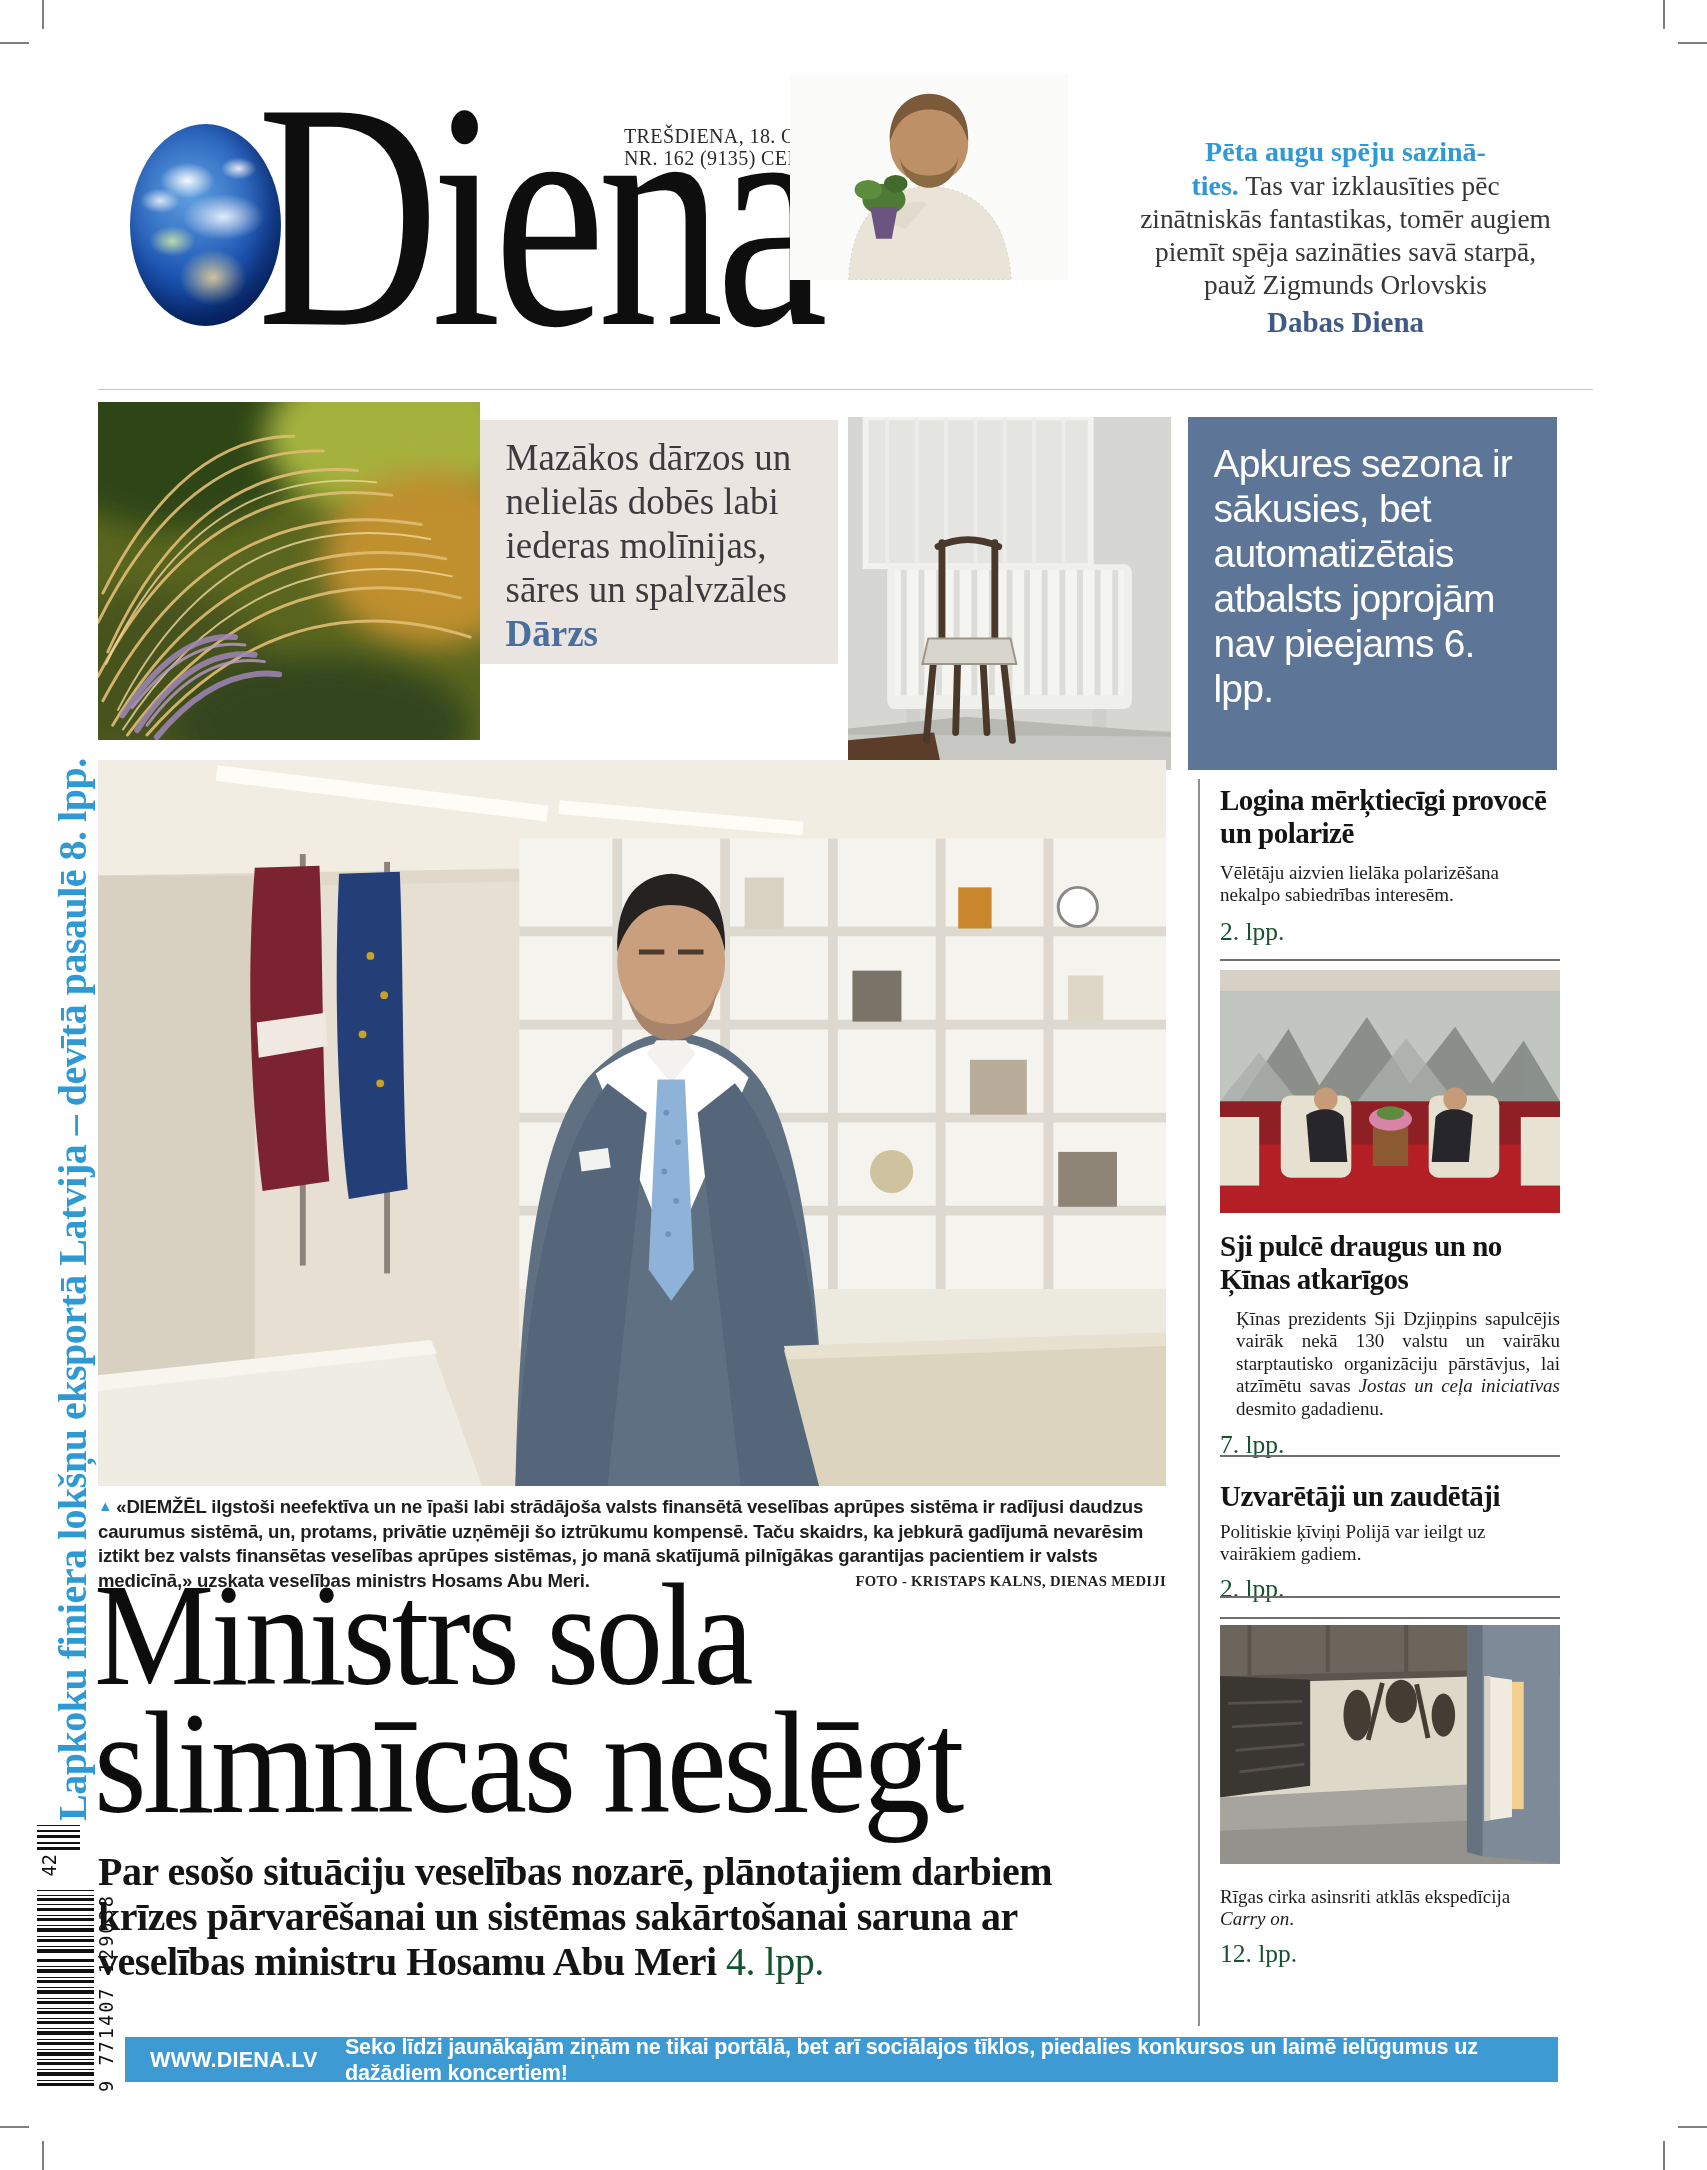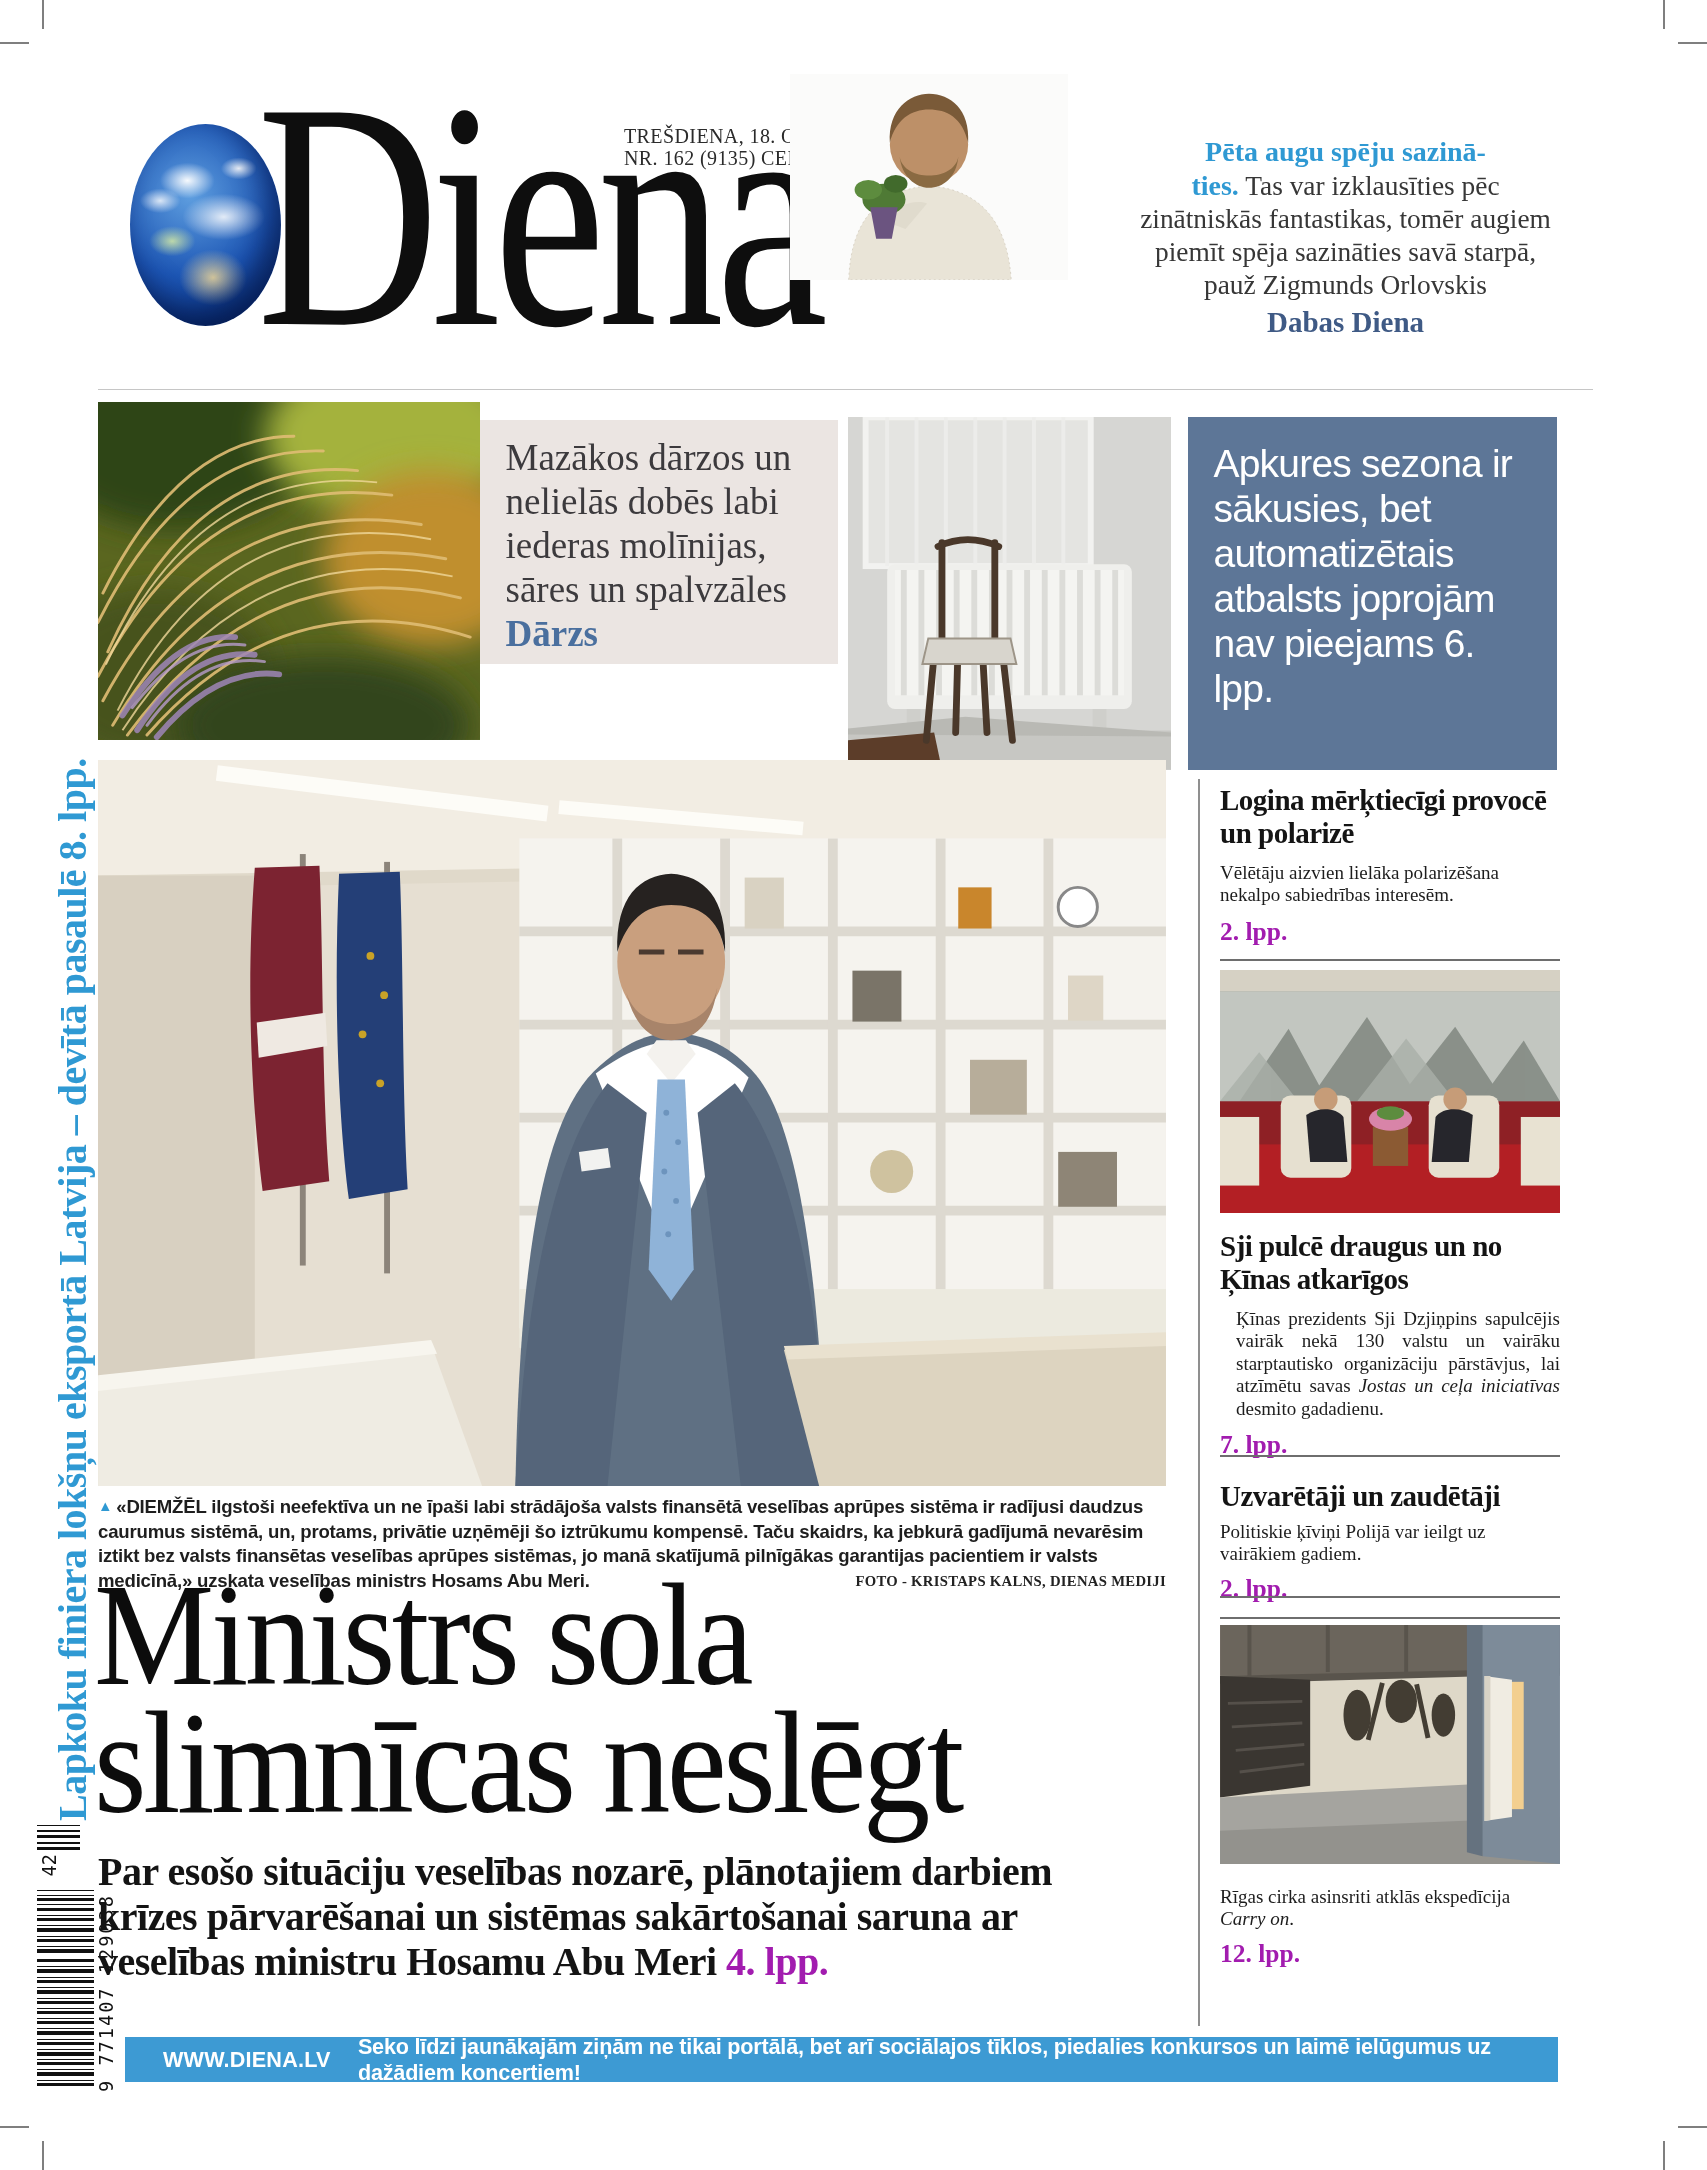--- a/index.html
+++ b/index.html
@@ -55,24 +55,24 @@
     font-weight:700;font-size:18.6px;line-height:24.5px;color:#1e1e1e;letter-spacing:-0.2px;}
   .caption .mark{color:#2f99d3;font-size:14.7px;vertical-align:2px;padding-right:3.9px;}
   .caption .credit{position:absolute;right:0;bottom:0;font-family:"Liberation Serif",serif;
     font-size:14.7px;font-weight:700;letter-spacing:0.3px;color:#222;}
   .headline{position:absolute;left:94px;top:1571px;width:1225px;font-size:147px;line-height:128px;
     letter-spacing:-3.9px;color:#0c0c0c;transform:scaleX(.92);transform-origin:0 0;
     font-family:"Liberation Serif",serif;}
   .subhead{position:absolute;left:98px;top:1849px;width:1057px;font-weight:700;font-size:40px;
     line-height:45px;letter-spacing:-0.5px;color:#141414;font-family:"Liberation Serif",serif;}
   .subhead .ref{font-size:40px;}
-  .ref{color:#a21caf;font-weight:700;}
+  .ref{color:#14532d;font-weight:400;}
   .botbar{position:absolute;left:125px;top:2037px;width:1433px;height:45px;background:#3d9ad3;
     color:#fff;font-family:"Liberation Sans",sans-serif;font-weight:700;font-size:21.6px;
-    display:flex;align-items:center;padding-left:38px;box-sizing:border-box;letter-spacing:-0.2px;}
+    display:flex;align-items:center;padding-left:25px;box-sizing:border-box;letter-spacing:-0.2px;}
   .botbar .site{margin-right:27.4px;letter-spacing:0.2px;}
   
   .sb-divider{position:absolute;left:1198px;top:779px;width:2px;height:1247px;background:#8f8f8f;}
   .sb{position:absolute;left:1220px;width:340px;}
   .sb-h{font-weight:700;font-size:29px;line-height:33px;letter-spacing:-0.5px;color:#141414;}
   .sb-b{font-size:19px;line-height:22.5px;color:#1d1d1d;}
   .sb-b.just{text-align:justify;}
   .sb-ref{font-size:25.5px;}
   .sb-rule{position:absolute;left:1220px;width:340px;height:2px;background:#6e6e6e;}
 </style>

